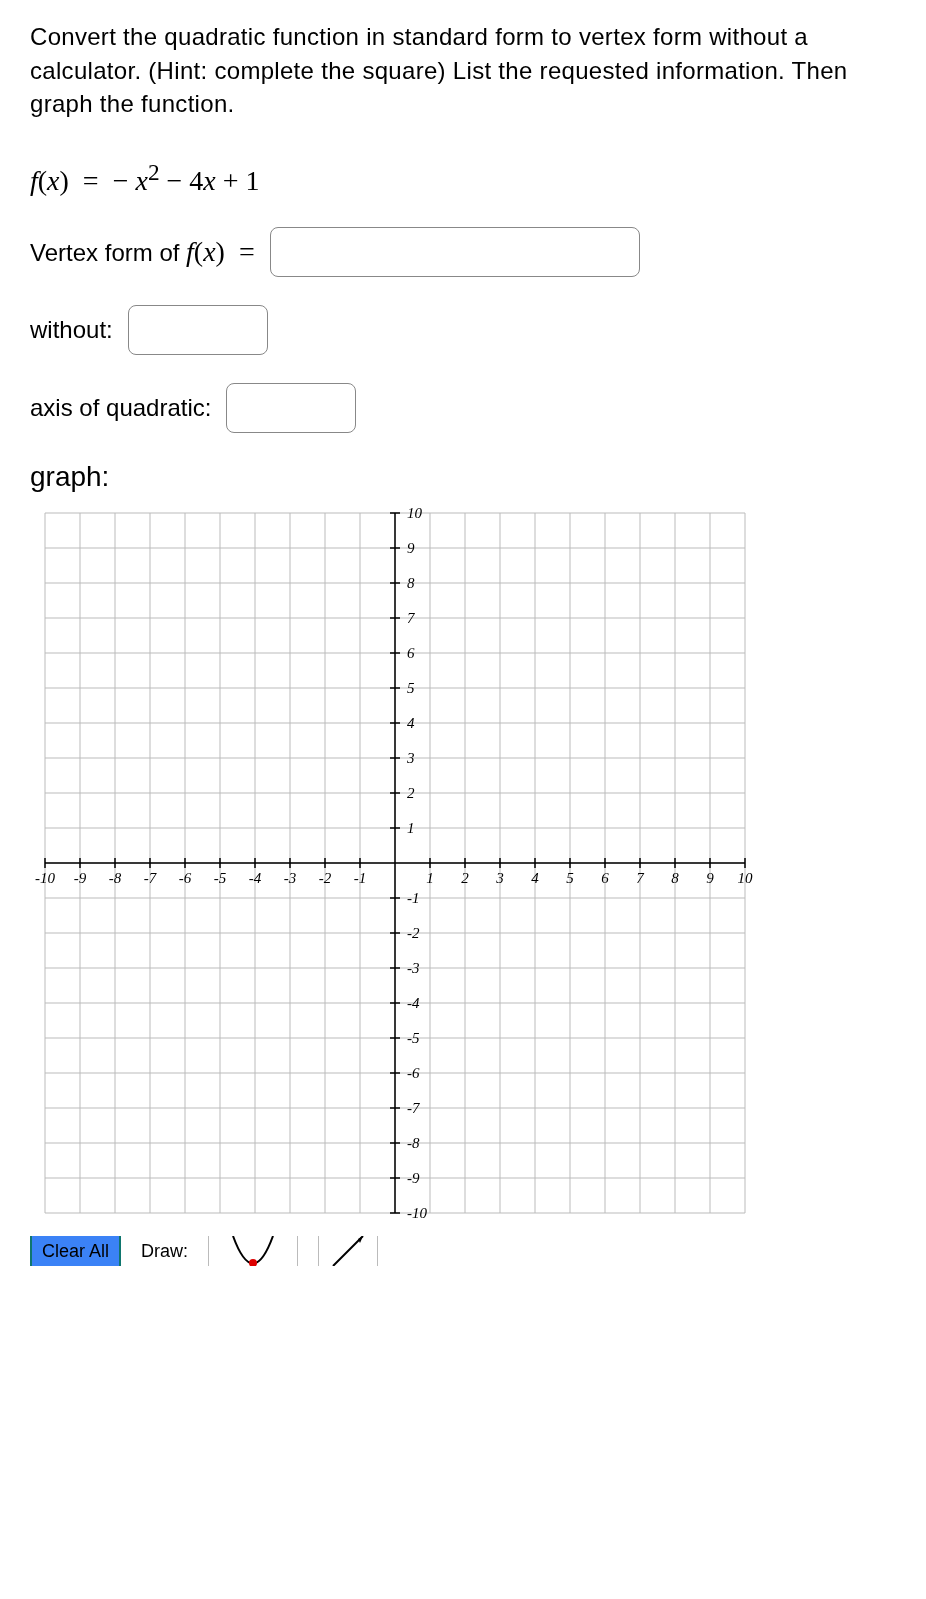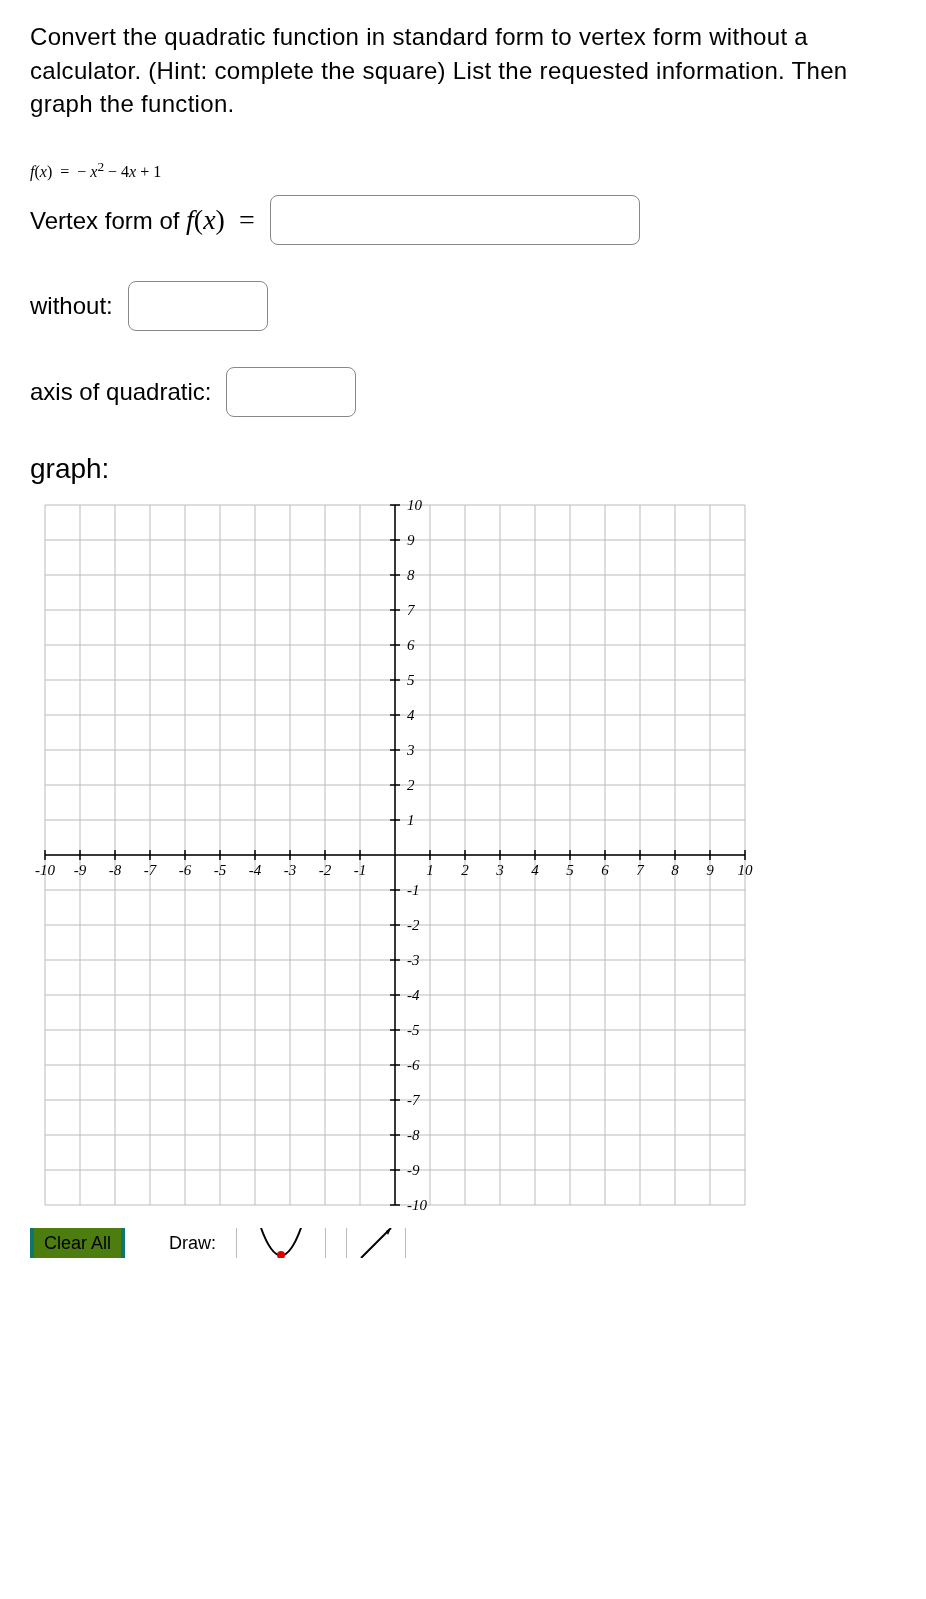--- a/index.html
+++ b/index.html
@@ -14,30 +14,30 @@
       color: #000;
       width: 926px;
     }
     .question-text {
       line-height: 1.4;
       margin-bottom: 38px;
       letter-spacing: 0.3px;
     }
     .formula-row {
       font-family: 'Times New Roman', serif;
-      font-size: 16px;
-      margin-bottom: 14px;
+      font-size: 28px;
+      margin-bottom: 30px;
       display: flex;
       align-items: center;
       gap: 8px;
     }
     .input-row {
       display: flex;
       align-items: center;
-      margin-bottom: 36px;
+      margin-bottom: 28px;
       gap: 15px;
     }
     .input-label {
       font-size: 24px;
     }
     .input-box {
       border: 1px solid #888;
       border-radius: 8px;
       padding: 8px 12px;
       font-size: 22px;
@@ -70,24 +70,24 @@
     }
     .bottom-row {
       display: flex;
       align-items: center;
       gap: 20px;
       margin-top: 8px;
       overflow: hidden;
       height: 30px;
     }
     .clear-btn {
-      border: 4px solid #0f766e;
+      border: 2px solid #0f766e;
       padding: 6px 10px;
       font-size: 18px;
-      background: #4d7c0f;
+      background: #3b82f6;
       font-family: Verdana, sans-serif;
     }
     .tool-box {
       border: 1px solid #bbb;
       border-radius: 4px;
       width: 90px;
       height: 55px;
       display: flex;
       align-items: center;
       justify-content: center;
@@ -256,21 +256,21 @@
         <text x="377" y="125" text-anchor="start" font-family="cursive, &quot;Comic Sans MS&quot;, serif" font-style="italic" font-size="15" fill="#000">7</text>
         <text x="377" y="90" text-anchor="start" font-family="cursive, &quot;Comic Sans MS&quot;, serif" font-style="italic" font-size="15" fill="#000">8</text>
         <text x="377" y="55" text-anchor="start" font-family="cursive, &quot;Comic Sans MS&quot;, serif" font-style="italic" font-size="15" fill="#000">9</text>
         <text x="377" y="20" text-anchor="start" font-family="cursive, &quot;Comic Sans MS&quot;, serif" font-style="italic" font-size="15" fill="#000">10</text>
       </g>
   </svg>
 </div>
 
 <div class="bottom-row">
   <button class="clear-btn">Clear All</button>
-  <span style="font-size:18px;margin-left:24px;">Draw:</span>
+  <span style="font-size:18px;">Draw:</span>
   <div class="tool-box">
     <svg class="parabola-icon" viewBox="0 0 50 40">
       <path d="M 5 5 Q 25 60 45 5" stroke="#000" stroke-width="2" fill="none"></path>
       <circle cx="25" cy="32" r="4" fill="#d00"></circle>
     </svg>
   </div>
   <div class="tool-box" style="width:60px;">
     <svg viewBox="0 0 40 40" width="40" height="40">
       <line x1="5" y1="35" x2="35" y2="5" stroke="#000" stroke-width="2"></line>
       <polygon points="35,5 30,8 32,12" fill="#000"></polygon>

